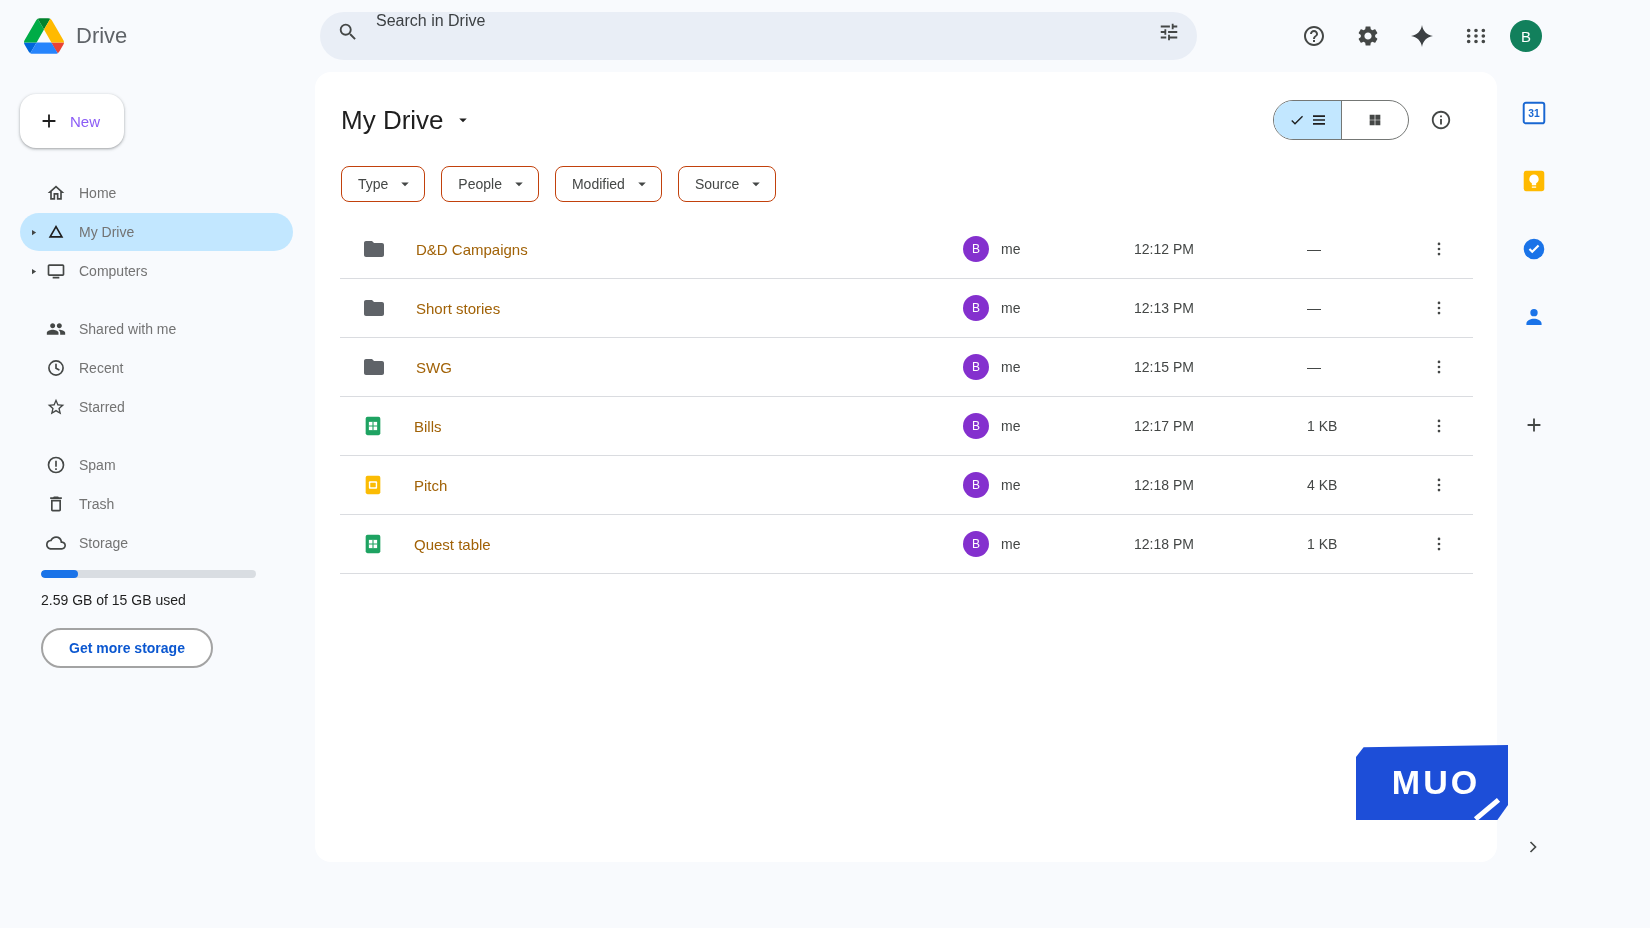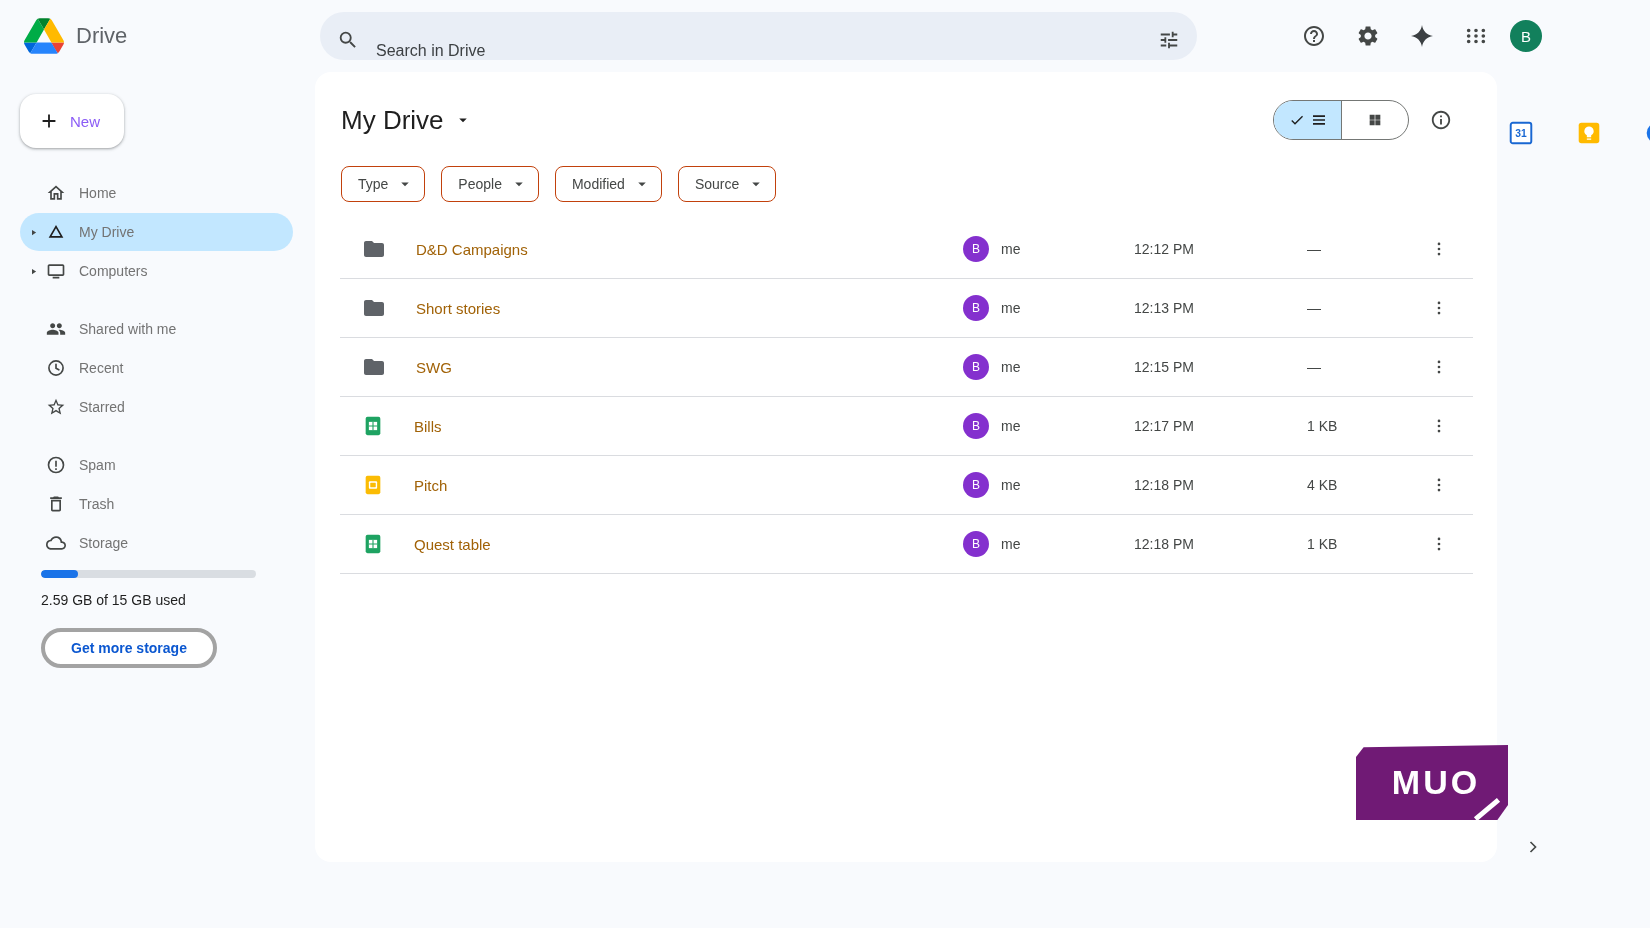--- a/index.html
+++ b/index.html
@@ -13,21 +13,21 @@
   }
   button { background:none; border:none; font:inherit; color:inherit; cursor:pointer; padding:0; }
   svg { display:block; }
 
   
   .topbar { position:absolute; top:0; left:0; width:100%; height:72px; }
   .brand { position:absolute; left:24px; top:16px; height:40px; display:flex; align-items:center; gap:12px; }
   .brand-name { font-size:22px; color:#5f6368; }
   .searchbar {
     position:absolute; left:320px; top:12px; width:877px; height:48px;
-    border-radius:24px; background:#e9eef6; display:flex; align-items:flex-end; padding:0 8px;
+    border-radius:24px; background:#e9eef6; display:flex; align-items:flex-start; padding:0 8px;
   }
   .round-btn { width:40px; height:40px; border-radius:50%; display:flex; align-items:center; justify-content:center; flex:none; }
   .search-input { flex:1; border:none; outline:none; background:transparent; font-size:16px; color:#1f1f1f; padding:0 8px; }
   .search-input::placeholder { color:#3c4043; opacity:1; }
   .topbar-actions { position:absolute; right:108px; top:16px; display:flex; align-items:center; gap:14px; }
   .avatar { width:32px; height:32px; border-radius:50%; background:#12805c; color:#fff; font-size:15px; font-weight:500; display:flex; align-items:center; justify-content:center; }
 
   
   .sidebar { position:absolute; left:0; top:72px; width:315px; bottom:0; }
   .new-btn {
@@ -43,21 +43,21 @@
   .nav-item.gap { margin-top:20px; }
   .nav-item.selected { background:#c2e7ff; }
   .nav-item.selected .nav-label { font-weight:500; }
   .expander { width:18px; height:18px; display:flex; align-items:center; justify-content:center; flex:none; }
   .nav-icon { width:20px; height:20px; margin:0 13px 0 4px; flex:none; display:flex; align-items:center; justify-content:center; }
   .storage-section { margin:8px 0 0 41px; width:215px; }
   .progress { height:8px; border-radius:4px; background:#d9dde2; overflow:hidden; }
   .progress-fill { height:100%; border-radius:4px; background:#1a73e8; width:17%; }
   .storage-text { margin-top:14px; font-size:14px; color:#1f1f1f; }
   .storage-btn {
-    margin-top:20px; height:40px; padding:0 26px; border:4px solid #a3a3a3; border-radius:20px;
+    margin-top:20px; height:40px; padding:0 26px; border:2px solid #a3a3a3; border-radius:20px;
     color:#0b57d0; font-size:14px; font-weight:700; background:#fff;
   }
 
   
   .panel { position:absolute; left:315px; top:72px; width:1182px; height:790px; background:#fff; border-radius:16px; }
   .panel-header { display:flex; align-items:center; justify-content:space-between; padding:28px 36px 0 26px; }
   .title-btn { display:flex; align-items:center; gap:10px; border-radius:8px; }
   .page-title { font-size:26px; color:#1f1f1f; }
   .header-controls { display:flex; align-items:center; gap:12px; }
   .view-toggle { display:flex; height:40px; border:1px solid #747775; border-radius:20px; overflow:hidden; background:#fff; }
@@ -87,30 +87,30 @@
   .file-icon { margin-left:14px; flex:none; display:flex; }
   .file-name { margin-left:30px; font-size:15px; font-weight:500; color:#a16207; white-space:nowrap; }
   .cell-owner { display:flex; align-items:center; gap:12px; font-size:14px; color:#444746; }
   .owner-avatar { width:26px; height:26px; border-radius:50%; background:#8430ce; color:#fff; font-size:12px; font-weight:500; display:flex; align-items:center; justify-content:center; flex:none; }
   .cell-mod, .cell-size { font-size:14px; color:#444746; }
   .cell-actions { display:flex; justify-content:flex-end; }
   .more-btn { width:32px; height:32px; border-radius:50%; display:flex; align-items:center; justify-content:center; }
 
   
   .watermark {
-    position:absolute; left:1041px; top:673px; width:152px; height:75px; background:#701a75;
+    position:absolute; left:1041px; top:673px; width:152px; height:75px; background:#1d4ed8;
     display:flex; align-items:center; justify-content:center;
     clip-path:polygon(5% 3%, 100% 0%, 100% 80%, 93% 100%, 0% 100%, 0% 16%);
     padding-left:8px;
   }
   .wm-text { color:#fff; font-size:34px; font-weight:700; letter-spacing:3px; }
   .wm-slash { position:absolute; right:6px; bottom:8px; width:30px; height:5px; background:#fff; transform:rotate(-40deg); }
 
   
-  .right-rail { position:absolute; left:1508px; top:72px; width:52px; display:flex; flex-direction:row; align-items:center; padding-top:28px; gap:42px; }
+  .right-rail { position:absolute; left:1508px; top:72px; width:52px; display:flex; flex-direction:column; align-items:center; padding-top:28px; gap:42px; }
   .rail-btn { width:26px; height:26px; display:flex; align-items:center; justify-content:center; }
   .rail-plus { margin-top:40px; }
   .panel-expand { position:absolute; left:1518px; top:832px; width:30px; height:30px; display:flex; align-items:center; justify-content:center; }
 </style>
 </head>
 <body>
 
 <div class="app">
 
   <header class="topbar">

